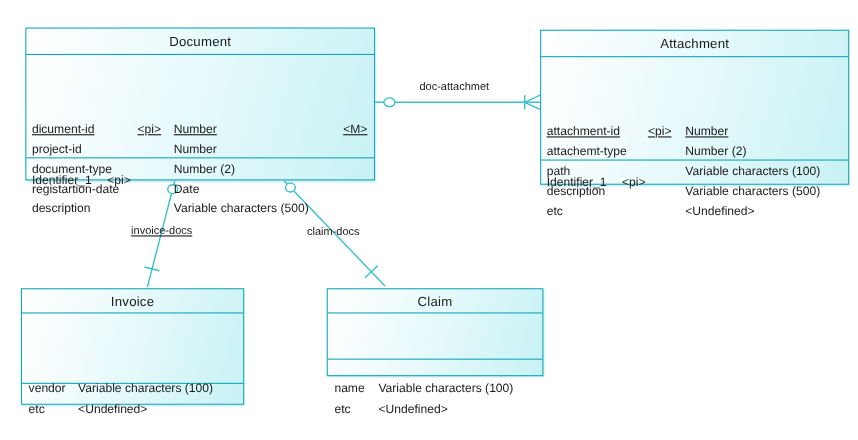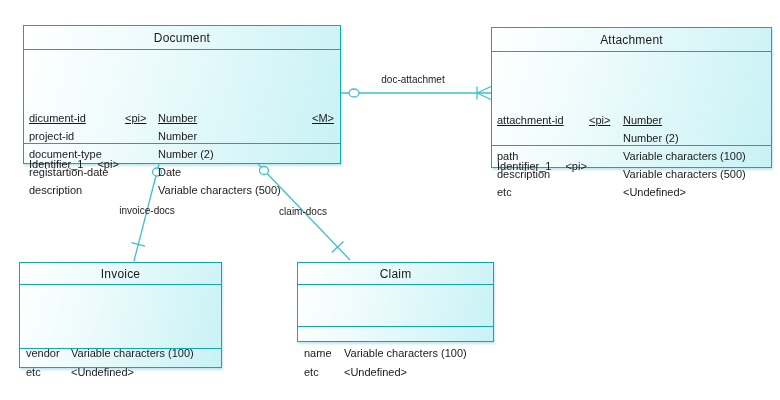--- a/index.html
+++ b/index.html
@@ -92,21 +92,21 @@
     </g>
 
     <g>
       <line x1="258" y1="164" x2="350" y2="260"></line>
       <line x1="331.8" y1="252.5" x2="343.4" y2="241.5"></line>
       <ellipse cx="264" cy="170.5" rx="4.5" ry="4" fill="#ffffff"></ellipse>
     </g>
   </svg>
 
   <div class="rel-label" style="left:368px;top:74px;width:90px;">doc-attachmet</div>
-  <div class="rel-label" style="left:105px;top:205px;width:84px;">invoice-docs</div>
+  <div class="rel-label" style="left:105px;top:205px;width:84px;text-decoration:underline;">invoice-docs</div>
   <div class="rel-label" style="left:268px;top:206px;width:70px;">claim-docs</div>
 
   <div class="entity e-document" style="left:23px;top:25px;width:318px;height:139px;">
     <div class="entity-title title-lg">Document</div>
     <div class="attrs">
       <div class="attr-row">
         <span class="col-name u">dicument-id</span>
         <span class="col-pi u">&lt;pi&gt;</span>
         <span class="col-type u">Number</span>
         <span class="col-m u">&lt;M&gt;</span>
@@ -136,20 +136,21 @@
 
   <div class="entity e-attachment" style="left:491px;top:27px;width:281px;height:141px;">
     <div class="entity-title title-lg">Attachment</div>
     <div class="attrs">
       <div class="attr-row">
         <span class="col-name u">attachment-id</span>
         <span class="col-pi u">&lt;pi&gt;</span>
         <span class="col-type u">Number</span>
       </div>
       <div class="attr-row">
+        <span class="col-name">attachemt-type</span>
         <span class="col-type">Number (2)</span>
       </div>
       <div class="attr-row">
         <span class="col-name">path</span>
         <span class="col-type">Variable characters (100)</span>
       </div>
       <div class="attr-row">
         <span class="col-name">description</span>
         <span class="col-type">Variable characters (500)</span>
       </div>

